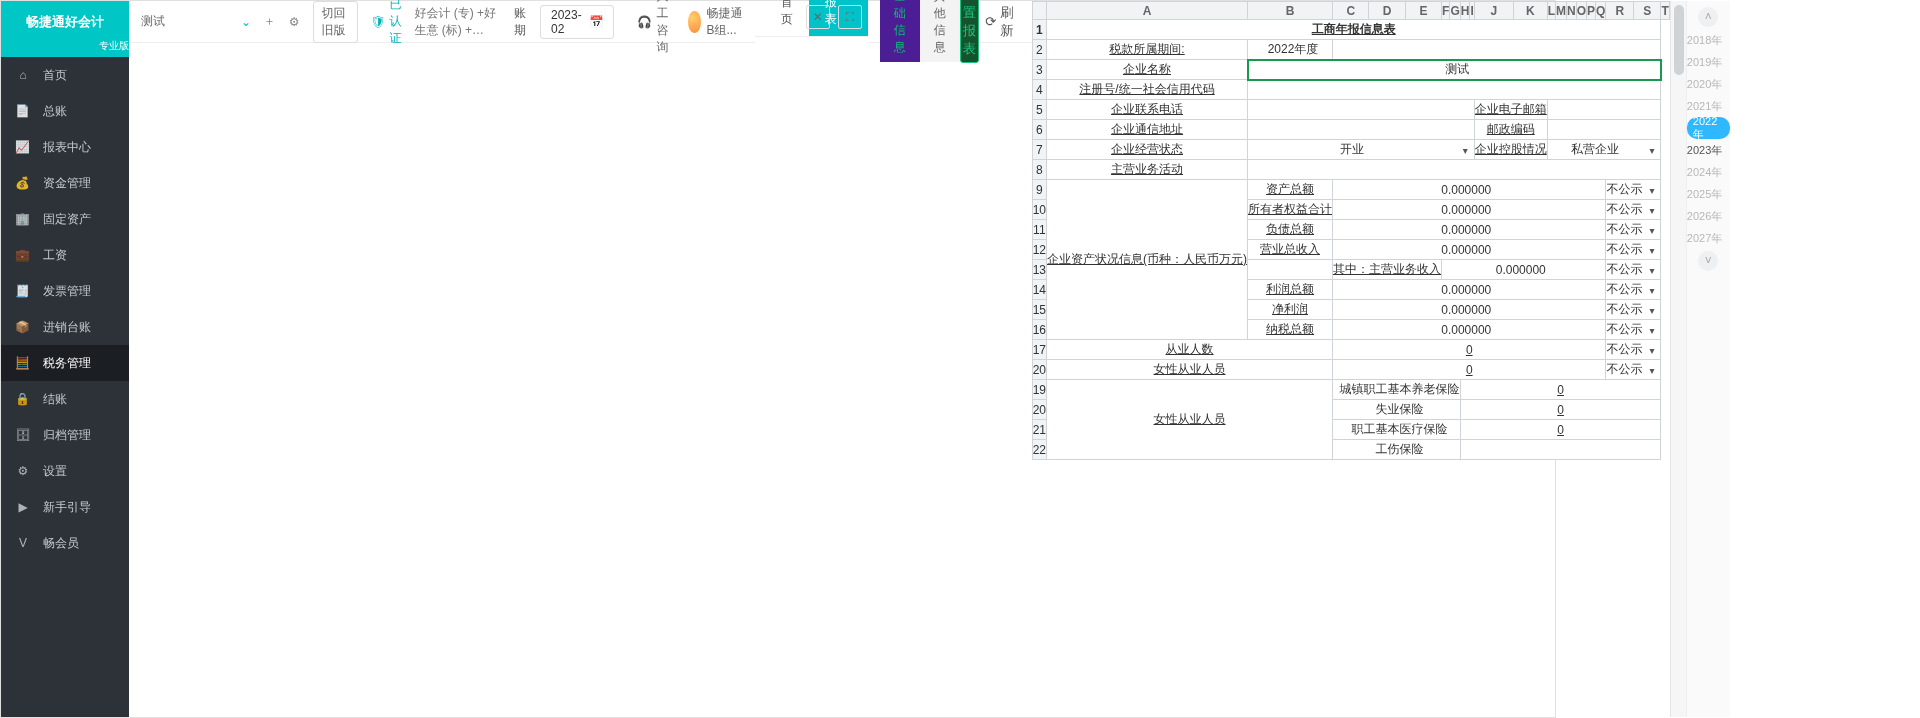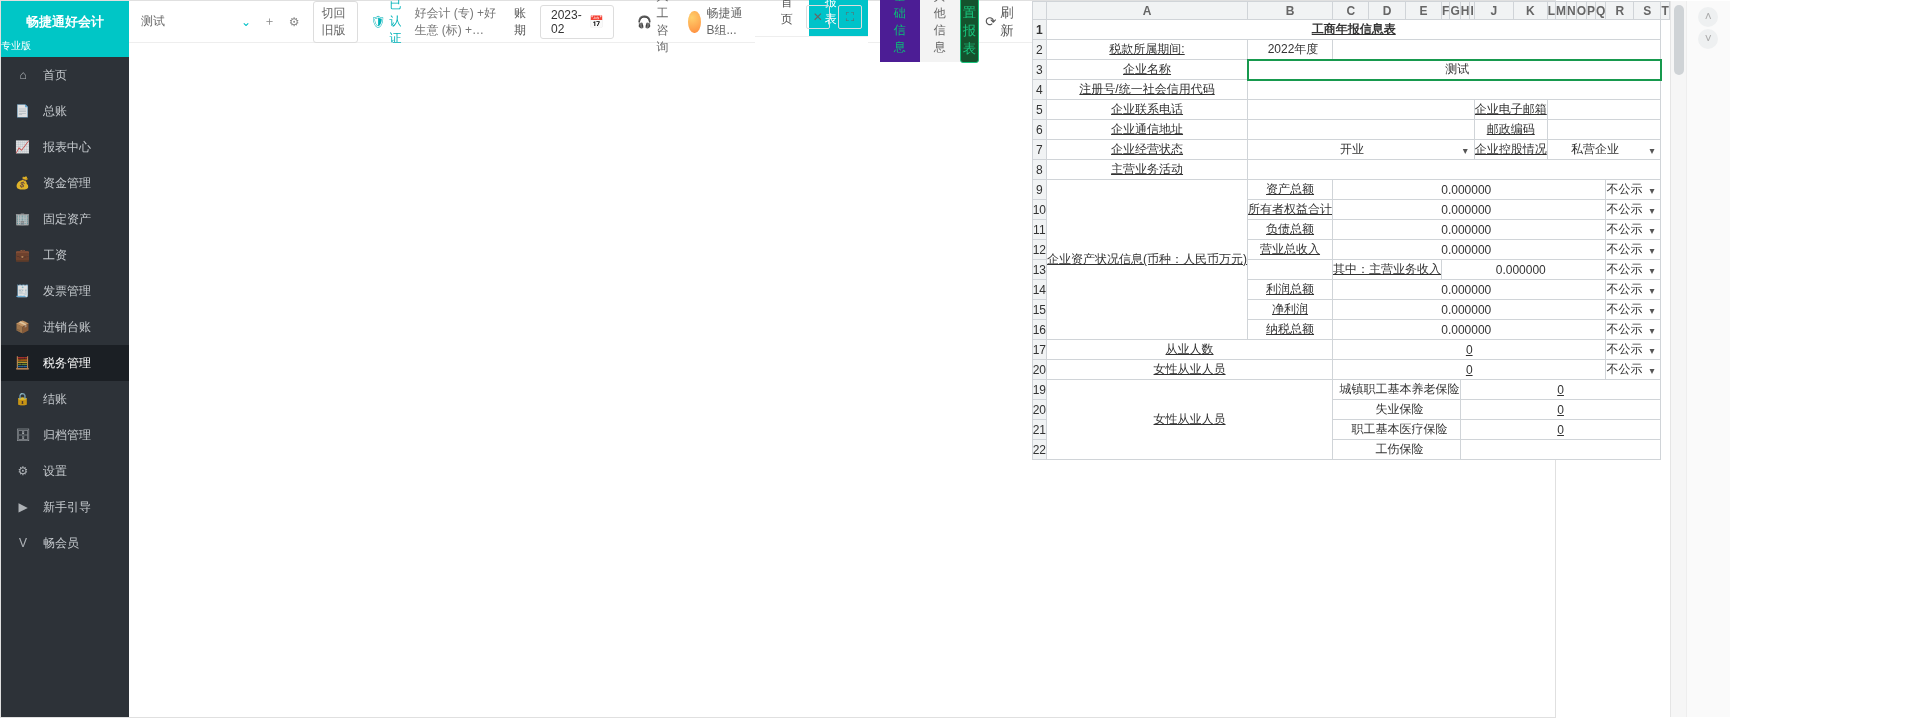--- a/index.html
+++ b/index.html
@@ -76,21 +76,21 @@
 </style>
 </head>
 <body>
 
 <div class="app">
 
   <aside class="sidebar">
     <div class="logo-box">
       <span>畅捷通好会计</span>
     </div>
-    <div style="background:#00c6c6;color:#fff;font-size:10px;text-align:left;padding-bottom:4px;margin-top:-4px;">专业版</div>
+    <div style="background:#00c6c6;color:#fff;font-size:10px;text-align:right;padding-bottom:4px;margin-top:-4px;">专业版</div>
     <nav class="nav" id="nav">
         <div class="nav-item">
           <span class="ni-icon">⌂</span>
           <span>首页</span>
         </div>
         <div class="nav-item">
           <span class="ni-icon">📄</span>
           <span>总账</span>
         </div>
         <div class="nav-item">
@@ -379,17 +379,29 @@
                 <td colspan="12" class="lbl"></td>
               </tr>
             </tbody>
         </table>
       </div>
       <div class="vscroll">
           <div class="thumb"></div>
         </div>
       <div class="year-rail">
         <div class="yr-btn">˄</div>
+        <div id="years">
+            <div class="yr">2018年</div>
+            <div class="yr">2019年</div>
+            <div class="yr">2020年</div>
+            <div class="yr">2021年</div>
+            <div class="yr active">2022年</div>
+            <div class="yr near">2023年</div>
+            <div class="yr">2024年</div>
+            <div class="yr">2025年</div>
+            <div class="yr">2026年</div>
+            <div class="yr">2027年</div>
+          </div>
         <div class="yr-btn">˅</div>
       </div>
     </div>
   </div>
 </div>
 
 </body></html>

